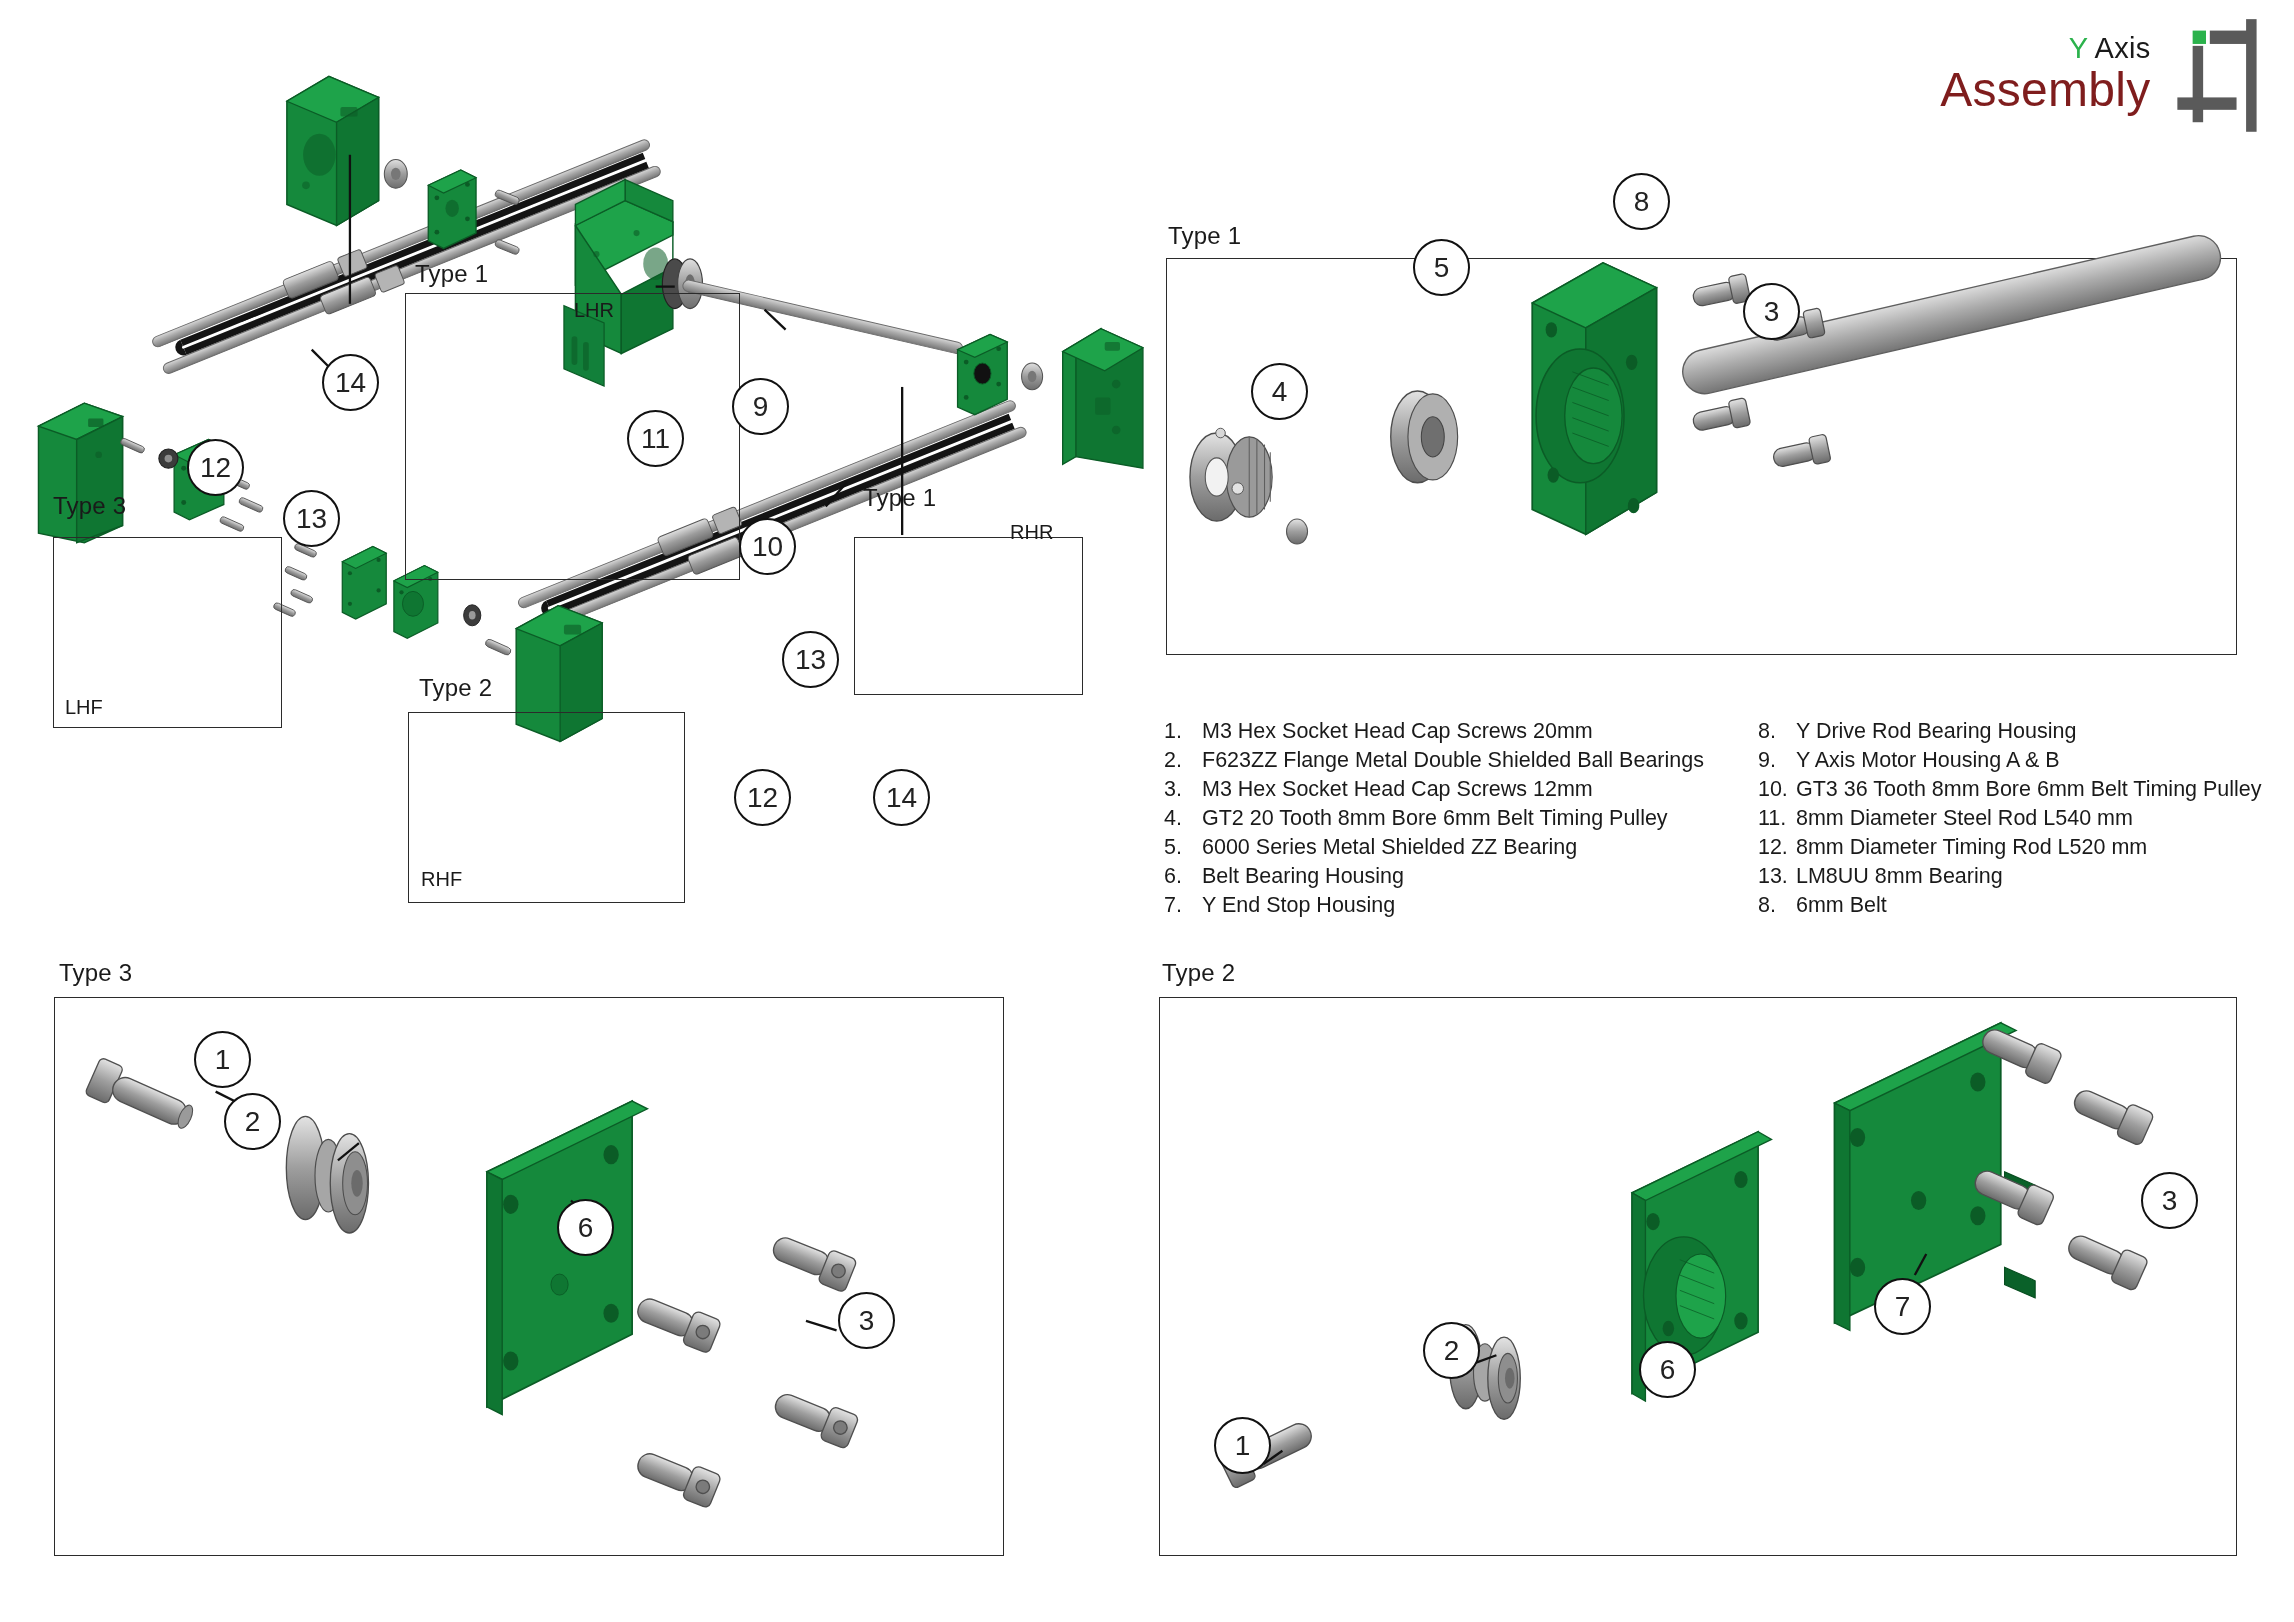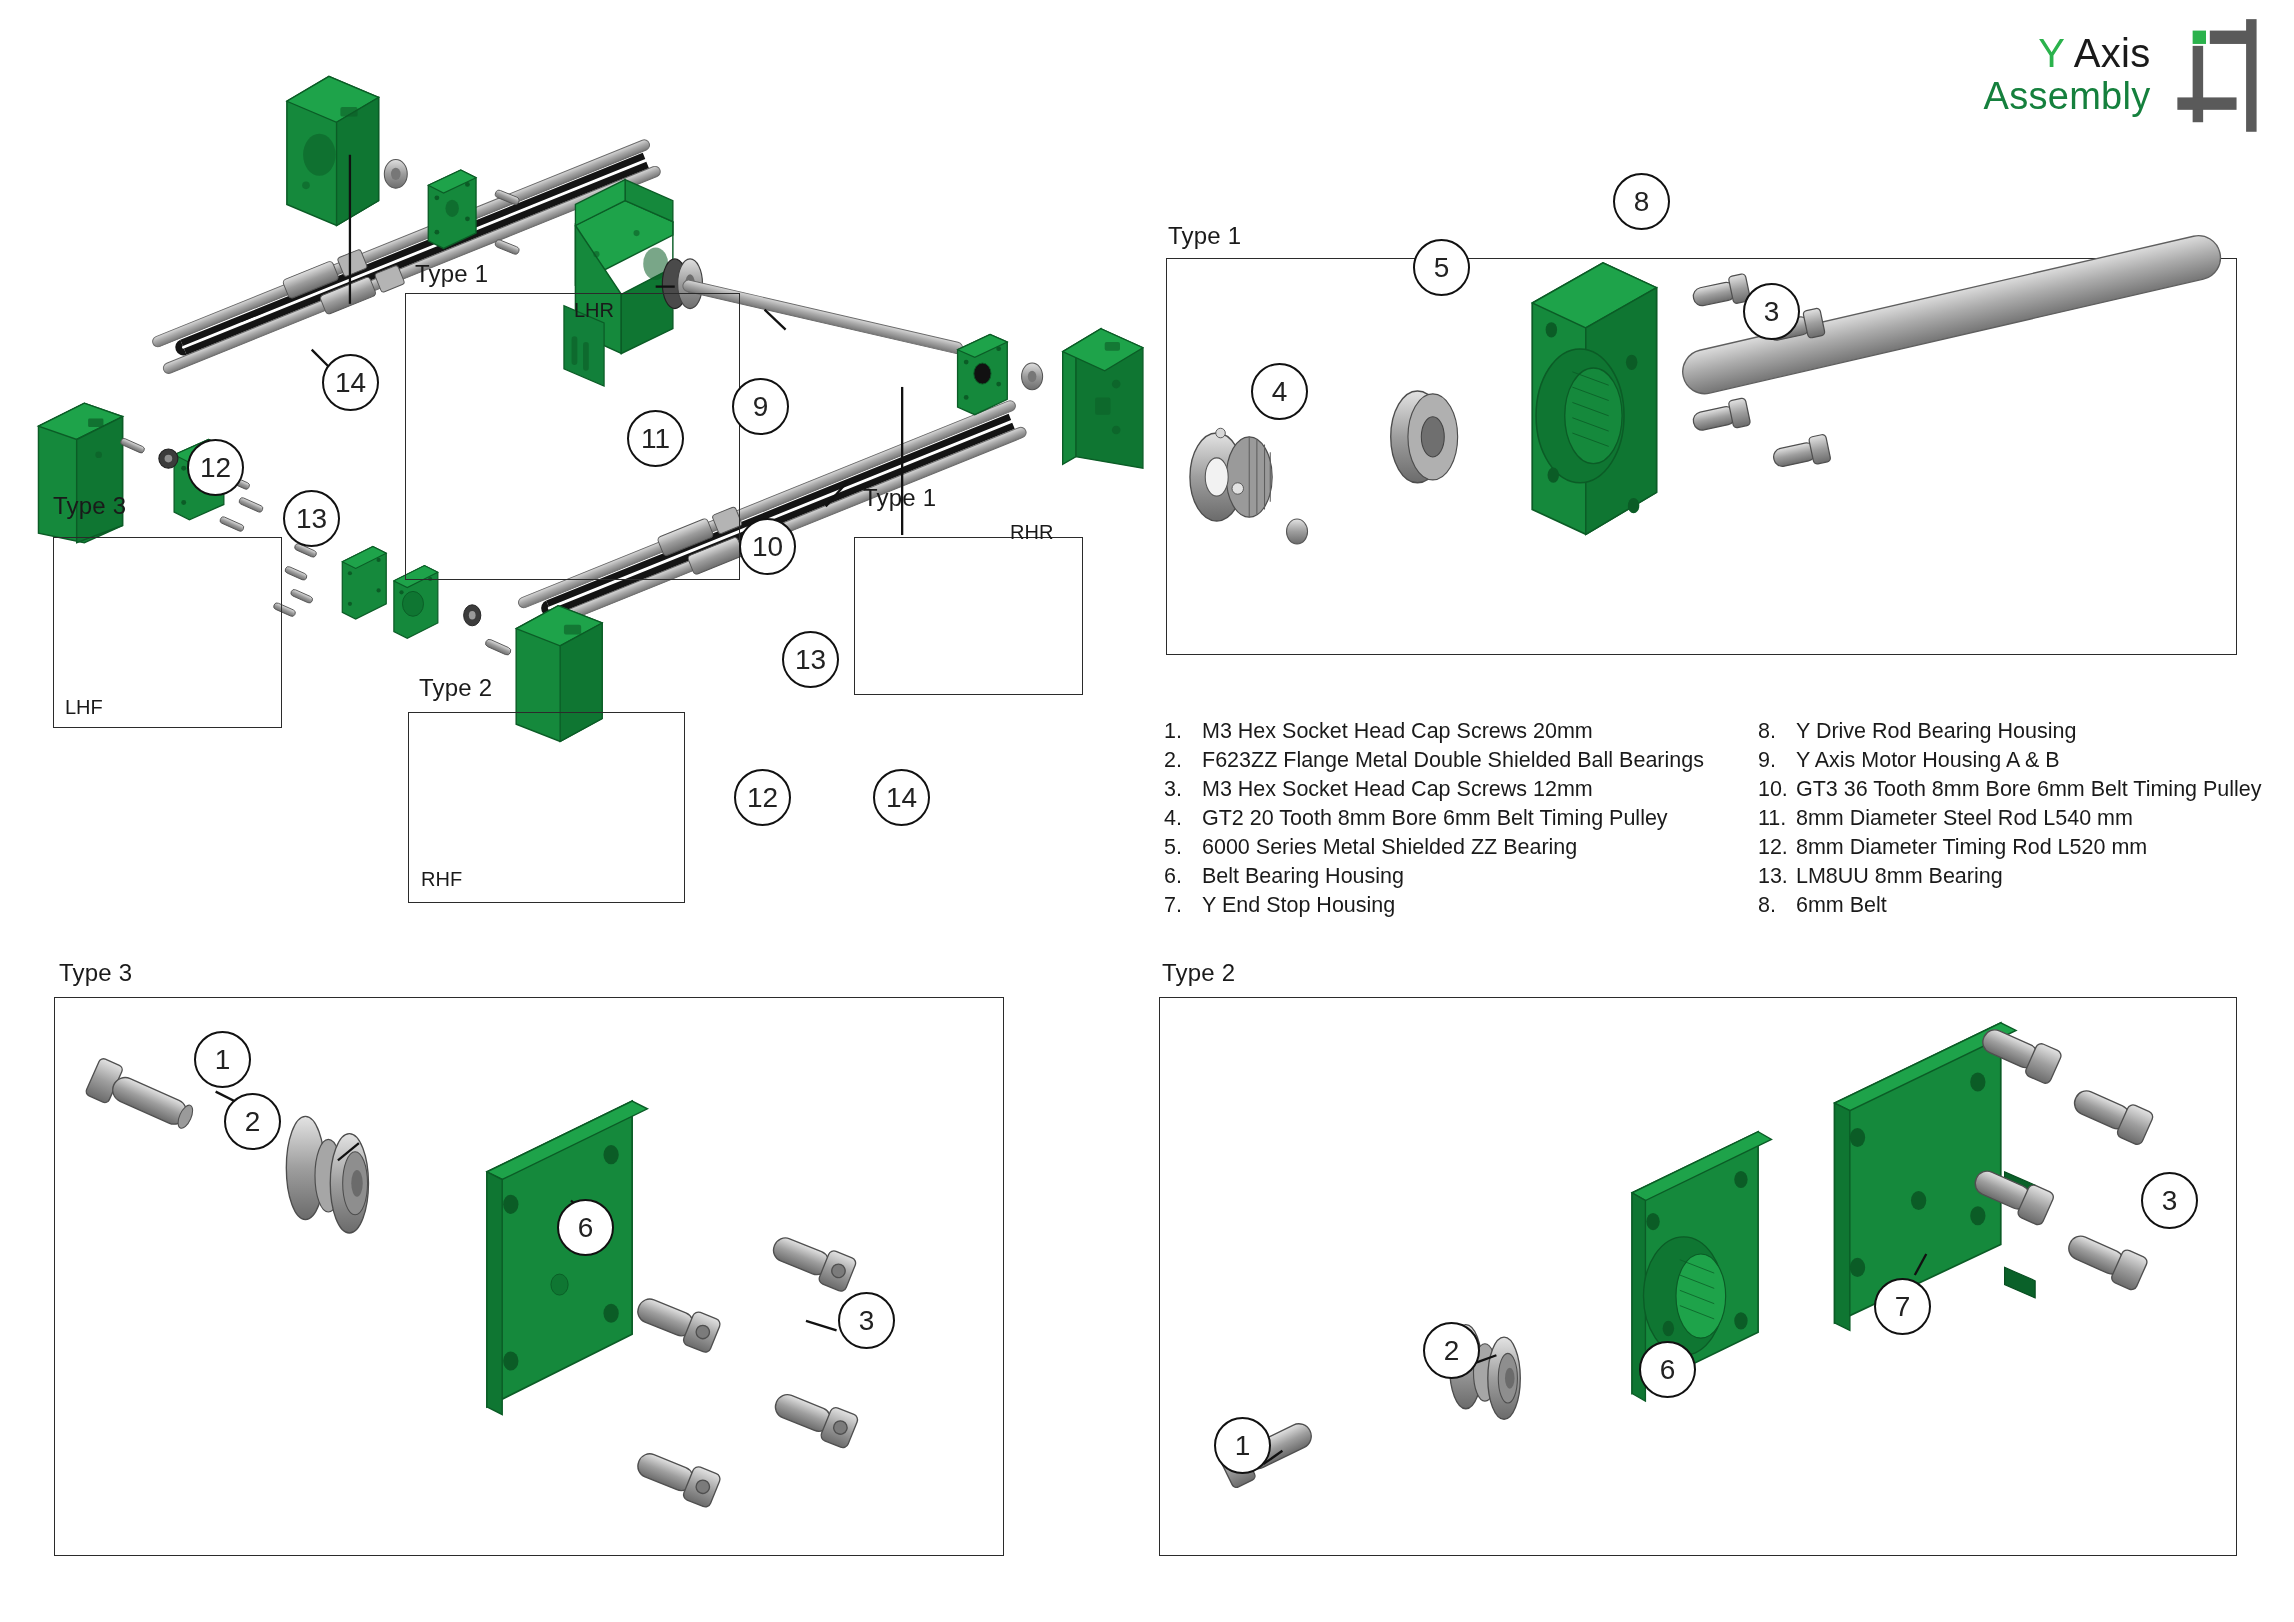--- a/index.html
+++ b/index.html
@@ -5,22 +5,22 @@
   html,body{margin:0;padding:0;background:#ffffff;}
   body{width:2294px;height:1622px;position:relative;overflow:hidden;
        font-family:"Liberation Sans",sans-serif;color:#1a1a1a;}
   .abs{position:absolute;}
   .panel{position:absolute;border:1.9px solid #2b2b2b;background:transparent;box-sizing:border-box;}
   .panel-title{position:absolute;font-size:24px;color:#1a1a1a;letter-spacing:0.2px;white-space:nowrap;}
   .inset{position:absolute;border:1.9px solid #2b2b2b;box-sizing:border-box;background:transparent;}
   .inset-label{position:absolute;font-size:20px;color:#1a1a1a;white-space:nowrap;}
   .logo-wrap{position:absolute;right:25px;top:17px;display:flex;align-items:center;gap:13.4px;}
   .logo-text{text-align:right;line-height:1.08;}
-  .logo-l1{font-size:40px;letter-spacing:0.3px;}
-  .logo-l2{font-size:38px;letter-spacing:0.3px;color:#15803d;}
+  .logo-l1{font-size:29px;letter-spacing:0.3px;}
+  .logo-l2{font-size:48px;letter-spacing:0.3px;color:#7f1d1d;}
   .logo-y{color:#2bb24c;}
   .parts-list{position:absolute;display:flex;gap:54px;}
   .parts-col{display:block;}
   .part-row{display:flex;font-size:21.5px;line-height:29px;color:#1a1a1a;white-space:nowrap;}
   .part-num{width:38px;flex:none;text-align:left;}
   .part-name{flex:1;}
   .callout{position:absolute;width:57px;height:57px;border:2.9px solid #111;border-radius:50%;
            background:#fff;display:flex;align-items:center;justify-content:center;
            font-size:28px;color:#222;box-sizing:border-box;}
   svg{display:block;overflow:visible;}

